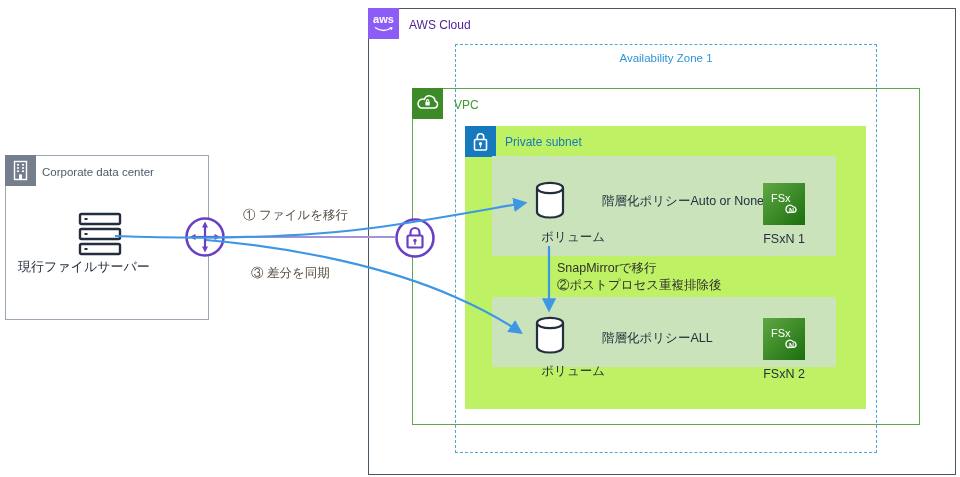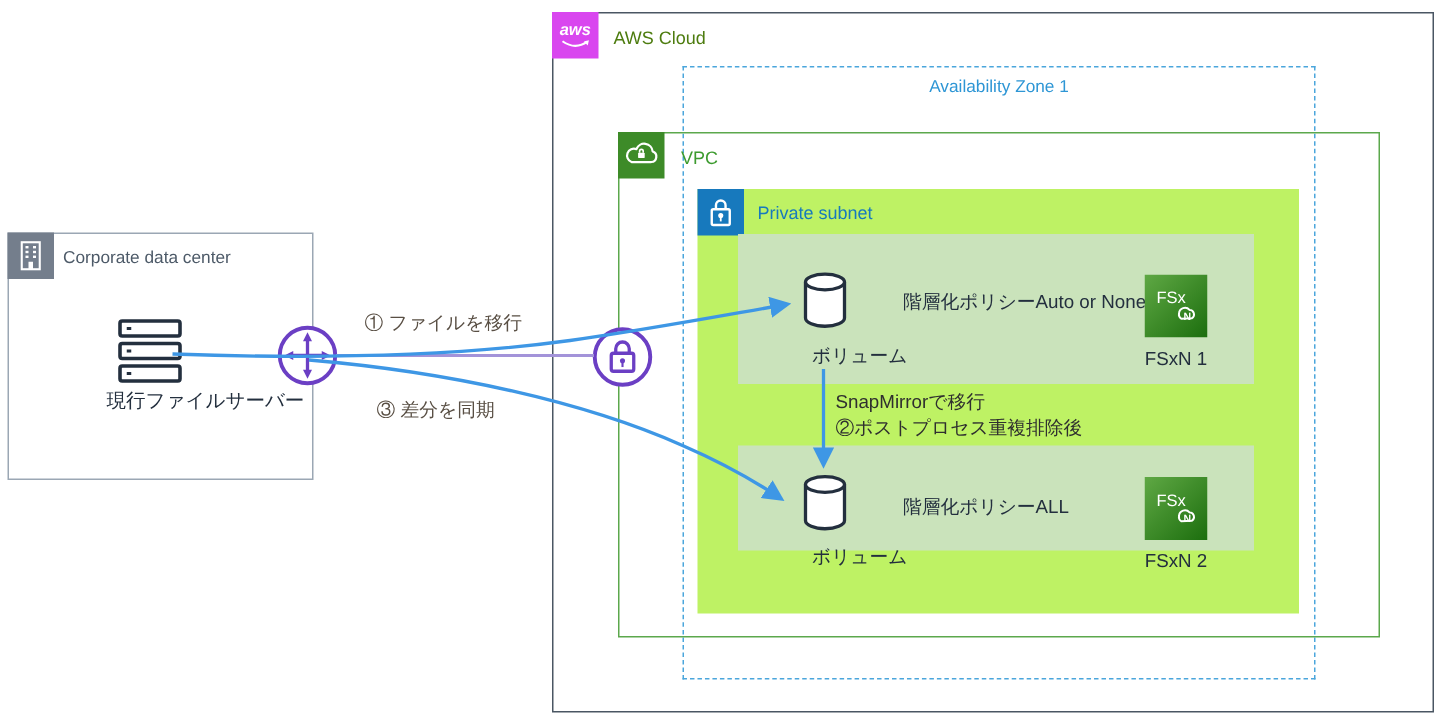--- a/index.html
+++ b/index.html
@@ -11,44 +11,44 @@
   
   #aws-cloud{left:368px;top:8px;width:588px;height:467px;border:1.5px solid #4A5663;}
   #az{left:455px;top:44px;width:422px;height:409px;border:1.5px dashed #4BA6DC;}
   #vpc{left:412px;top:88px;width:508px;height:337px;border:1.5px solid #5CA84D;}
   #subnet{left:465px;top:126px;width:401px;height:283px;background:#bef264;}
   #gbox1{left:492px;top:156px;width:344px;height:100px;background:#CAE3BB;}
   #gbox2{left:492px;top:297px;width:344px;height:70px;background:#CAE3BB;}
   #dc{left:5px;top:155px;width:204px;height:165px;border:1.5px solid #9BA7B4;}
   
   .corner{position:absolute;left:-1.5px;top:-1.5px;width:31px;height:31px;display:flex;align-items:center;justify-content:center;}
-  .aws-logo-bg{background:#d946ef;font-style:italic;}
+  .aws-logo-bg{background:#8b5cf6;}
   .vpc-icon-bg{background:#3D8B28;}
   .subnet-icon-bg{background:#1779BD;}
   .dc-icon-bg{background:#747E8C;}
   
   .hdr-label{position:absolute;font-size:12px;white-space:nowrap;}
-  #aws-cloud-label{left:40px;top:9px;color:#4d7c0f;text-align:right;}
+  #aws-cloud-label{left:40px;top:9px;color:#4c1d95;text-align:right;}
   #az-label{left:0;right:0;top:7px;text-align:center;color:#2E96D5;font-size:11.5px;}
   #vpc-label{left:41px;top:9px;color:#3D9B2F;}
   #subnet-label{left:40px;top:9px;color:#1779BD;}
   #dc-label{left:36px;top:10px;color:#4D5A68;font-size:11.5px;}
   .jp{font-size:12.5px;color:#232F3E;white-space:nowrap;padding-left:30px;}
   .policy{position:absolute;left:80px;top:37px;}
   #gbox2 .policy{top:33px;}
   .vol-label{position:absolute;left:3px;top:73px;width:80px;text-align:right;}
   #gbox2 .vol-label{top:66px;}
   .fsxn-icon{position:absolute;left:271px;top:27px;width:42px;height:42px;}
   #gbox2 .fsxn-icon{top:21px;}
   .fsxn-name{position:absolute;left:264px;top:76px;width:56px;text-align:center;font-size:12.5px;}
   #gbox2 .fsxn-name{top:70px;}
   .cyl{position:absolute;left:42px;top:25px;width:32px;height:38px;}
   #gbox2 .cyl{top:19px;}
   #server-icon{position:absolute;left:71px;top:55px;width:46px;height:46px;}
-  #server-label{position:absolute;left:36px;top:102px;width:190px;text-align:center;font-size:13px;}
+  #server-label{position:absolute;left:12px;top:102px;width:190px;font-size:13px;}
   
   .pcircle{position:absolute;width:42px;height:42px;}
   #gw-circle{left:184px;top:216px;}
   #vpn-circle{left:394px;top:217px;}
   
   .note{position:absolute;font-size:12.5px;color:#594F44;white-space:nowrap;}
   #note1{left:243px;top:207px;}
   #note3{left:251px;top:265px;}
   #note2{left:557px;top:260px;color:#2F2F2F;line-height:16.5px;}
   

